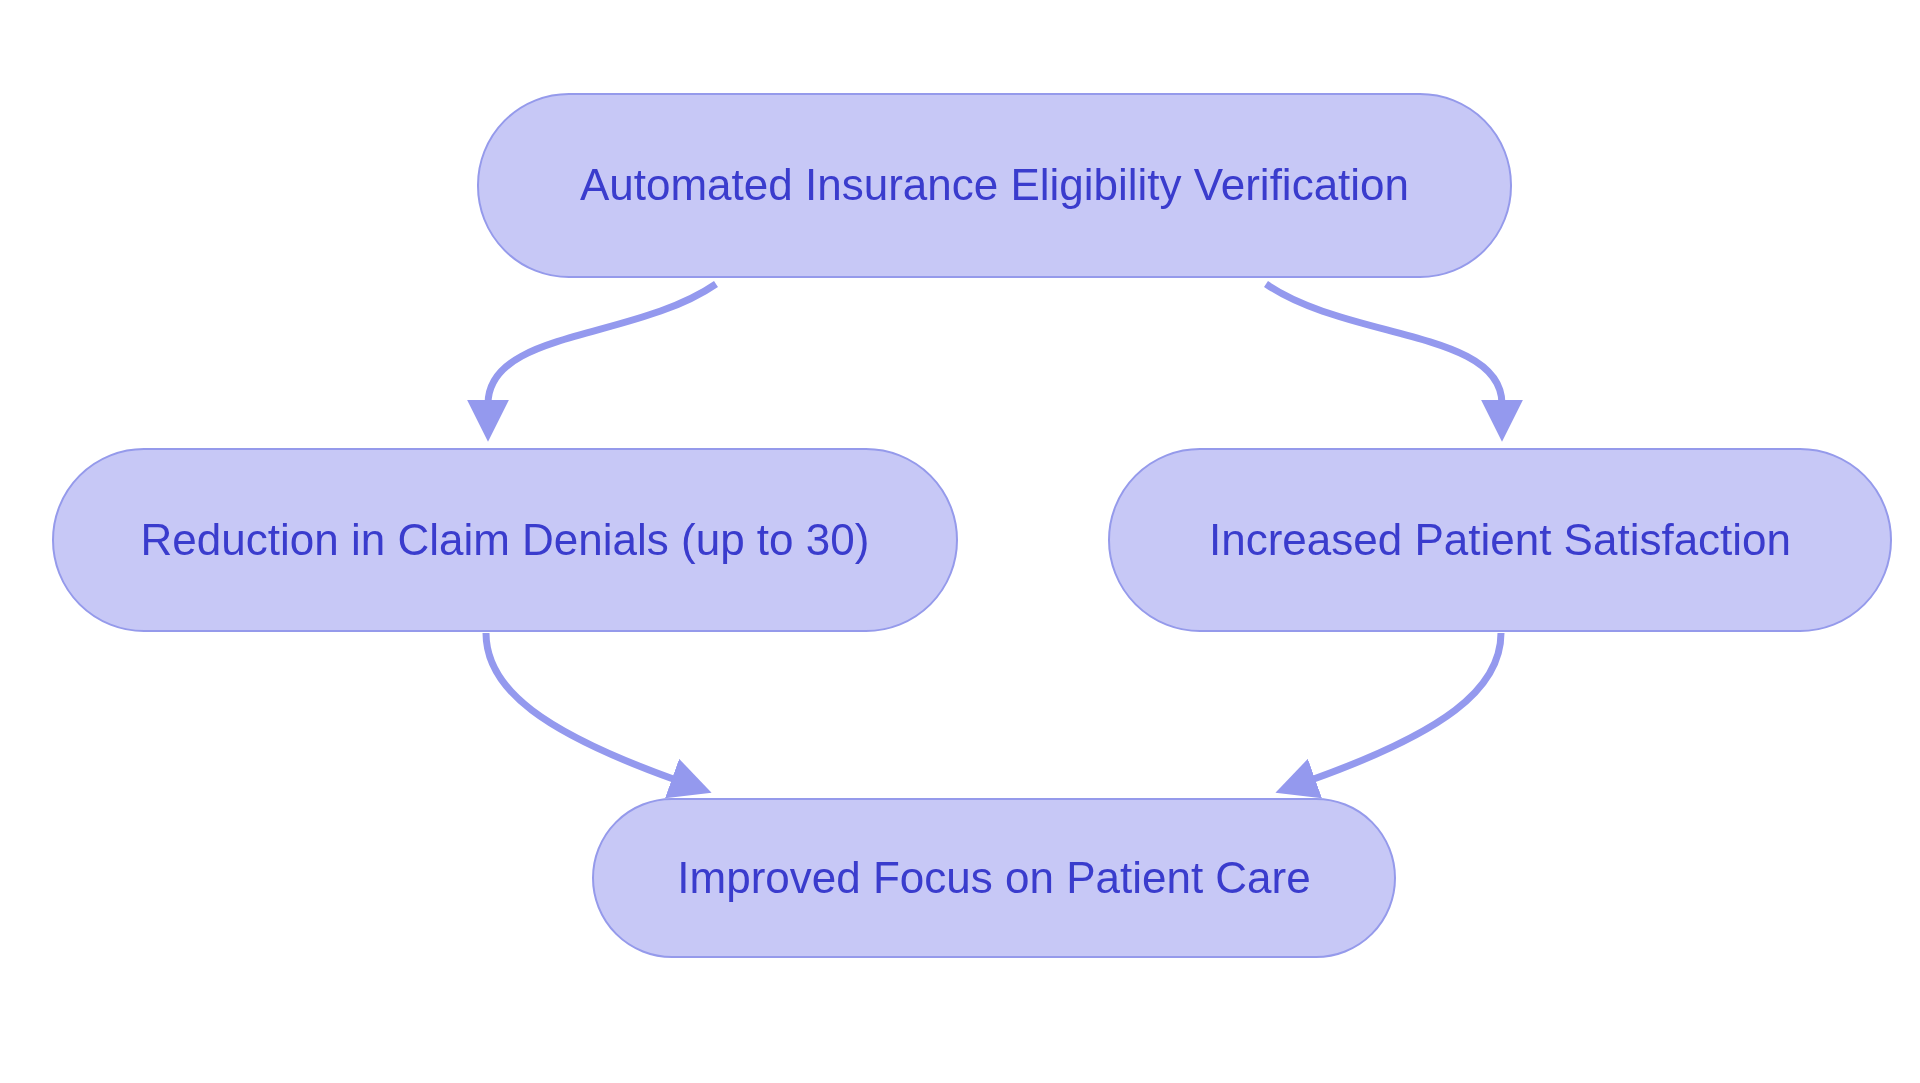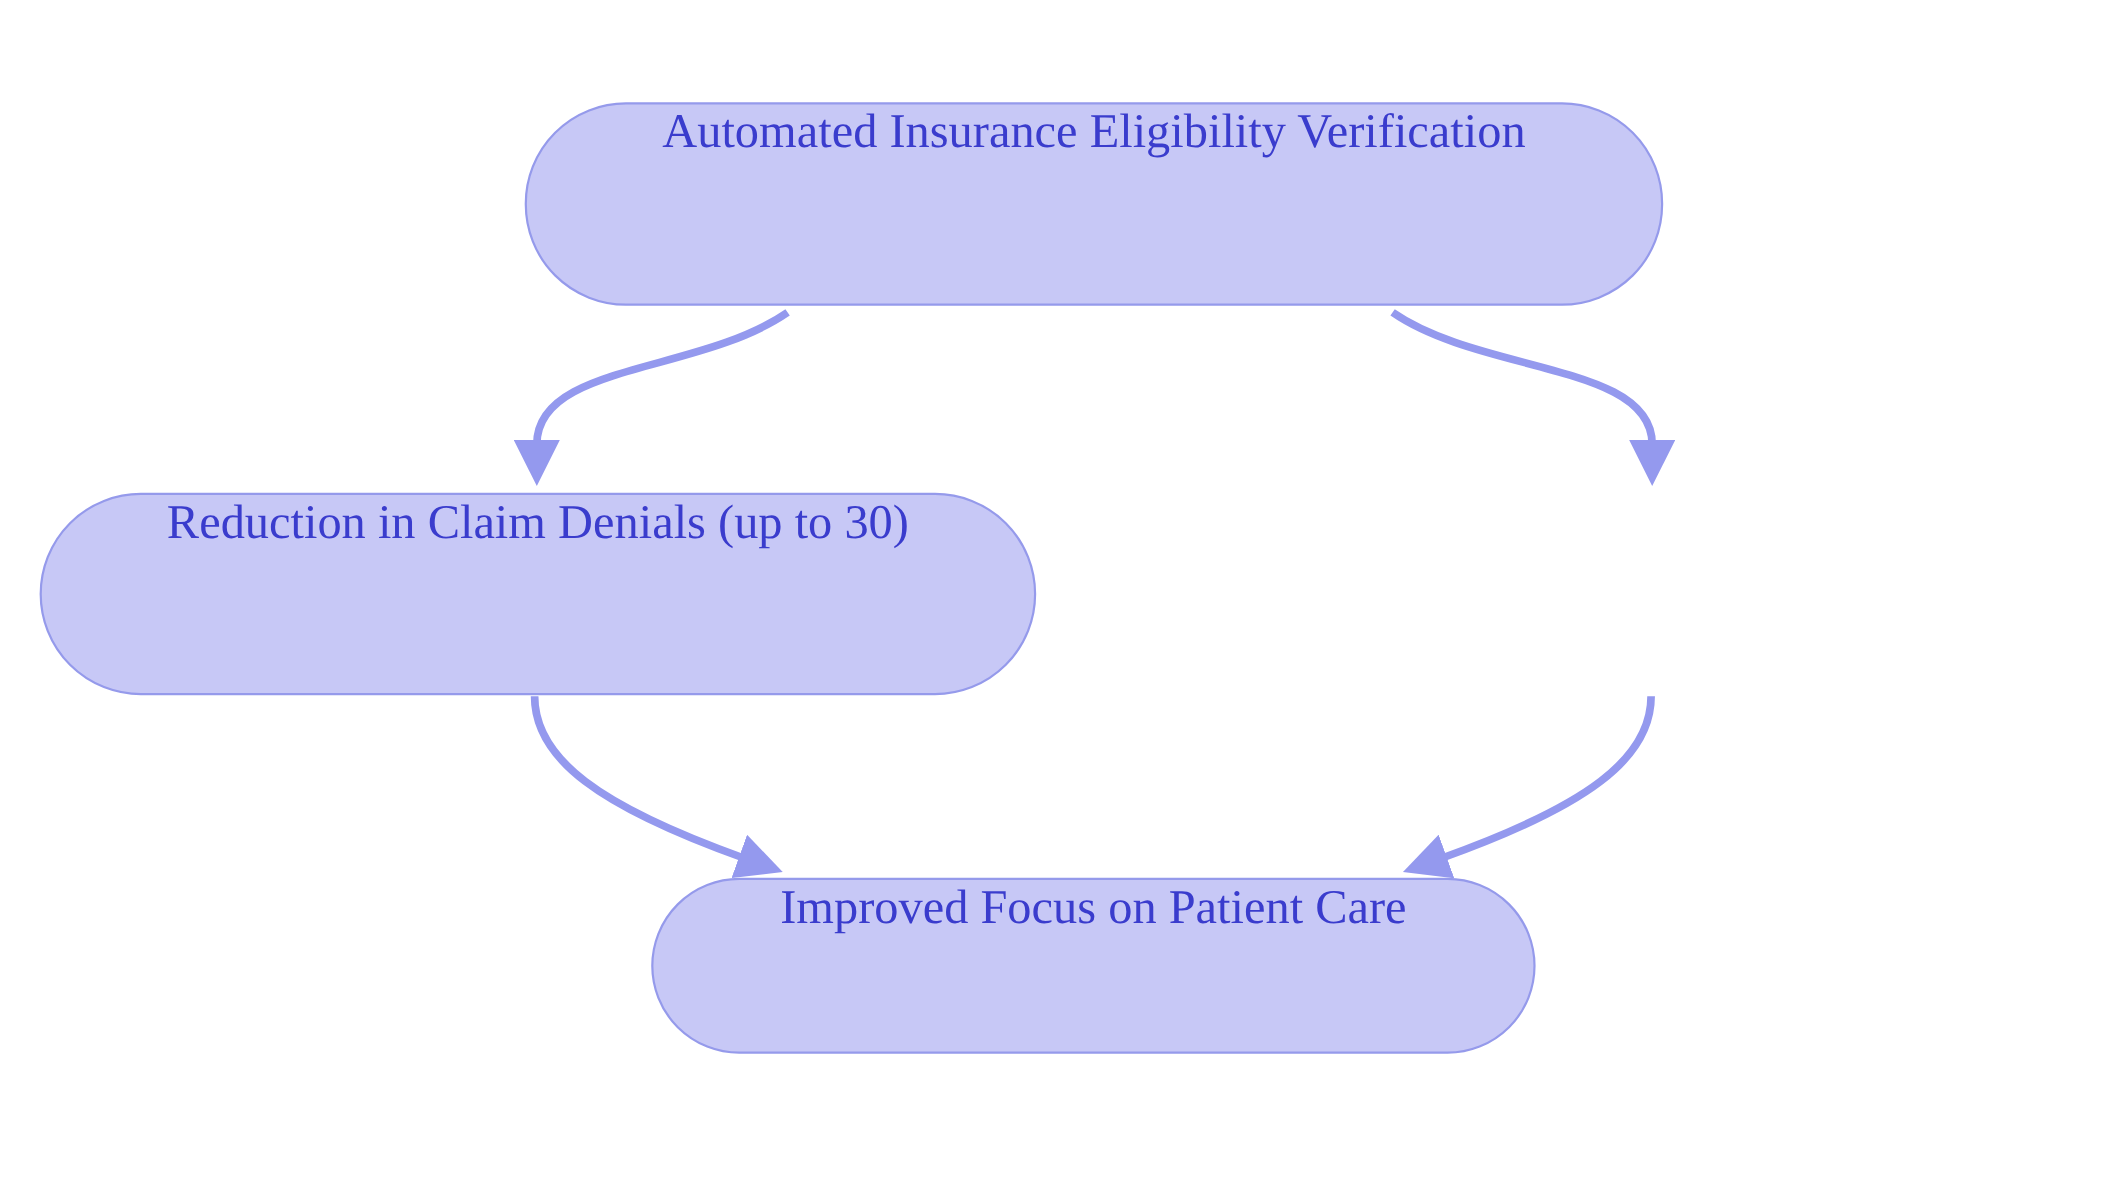--- a/index.html
+++ b/index.html
@@ -34,33 +34,32 @@
     stroke: var(--arrow-color);
     stroke-width: 7;
   }
   .edges-layer marker path {
     fill: var(--arrow-color);
     stroke: none;
   }
   .node {
     position: absolute;
     display: flex;
-    align-items: flex-start;
+    align-items: center;
     justify-content: center;
     text-align: center;
     background: var(--node-fill);
     border: 2.5px solid var(--node-border);
     color: var(--text-color);
     font-size: 44px;
     line-height: 1.15;
     padding: 0 40px;
-    font-family: Liberation Serif, serif;
   }
   .node-top    { left: 477px;  top: 93px;  width: 1035px; height: 185px; border-radius: 92px; }
-  .node-left   { left: 36px;   top: 448px; width: 906px;  height: 184px; border-radius: 92px; }
+  .node-left   { left: 52px;   top: 448px; width: 906px;  height: 184px; border-radius: 92px; }
   .node-right  { left: 1108px; top: 448px; width: 784px;  height: 184px; border-radius: 92px; }
   .node-bottom { left: 592px;  top: 798px; width: 804px;  height: 160px; border-radius: 92px; }
 </style>
 </head>
 <body>
 
 <div class="canvas">
 
   <svg class="edges-layer" viewBox="0 0 1920 1083" xmlns="http://www.w3.org/2000/svg" aria-hidden="true">
     <defs>
@@ -75,18 +74,21 @@
   </svg>
 
   <div class="node node-top">
     <span>Automated Insurance Eligibility Verification</span>
   </div>
 
   <div class="node node-left">
     <span>Reduction in Claim Denials (up to 30)</span>
   </div>
 
+  <div class="node node-right">
+    <span>Increased Patient Satisfaction</span>
+  </div>
 
   <div class="node node-bottom">
     <span>Improved Focus on Patient Care</span>
   </div>
 
 </div>
 
 </body></html>

